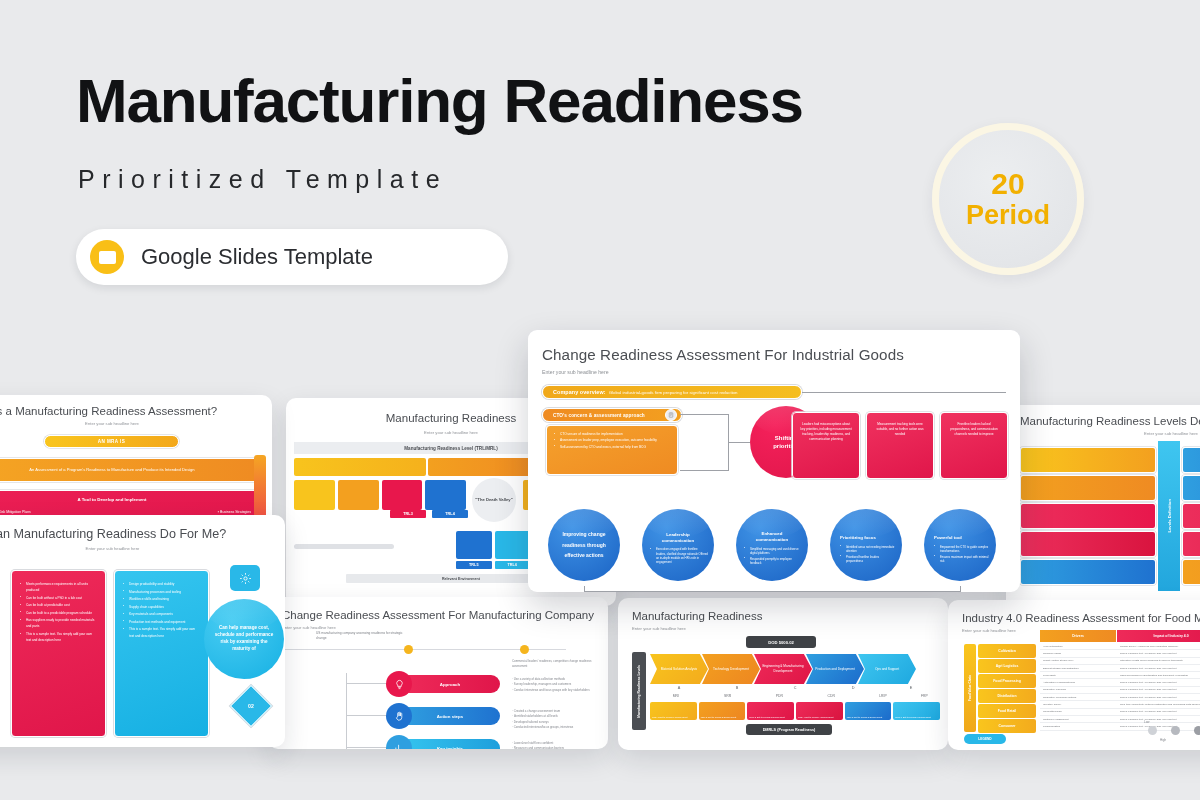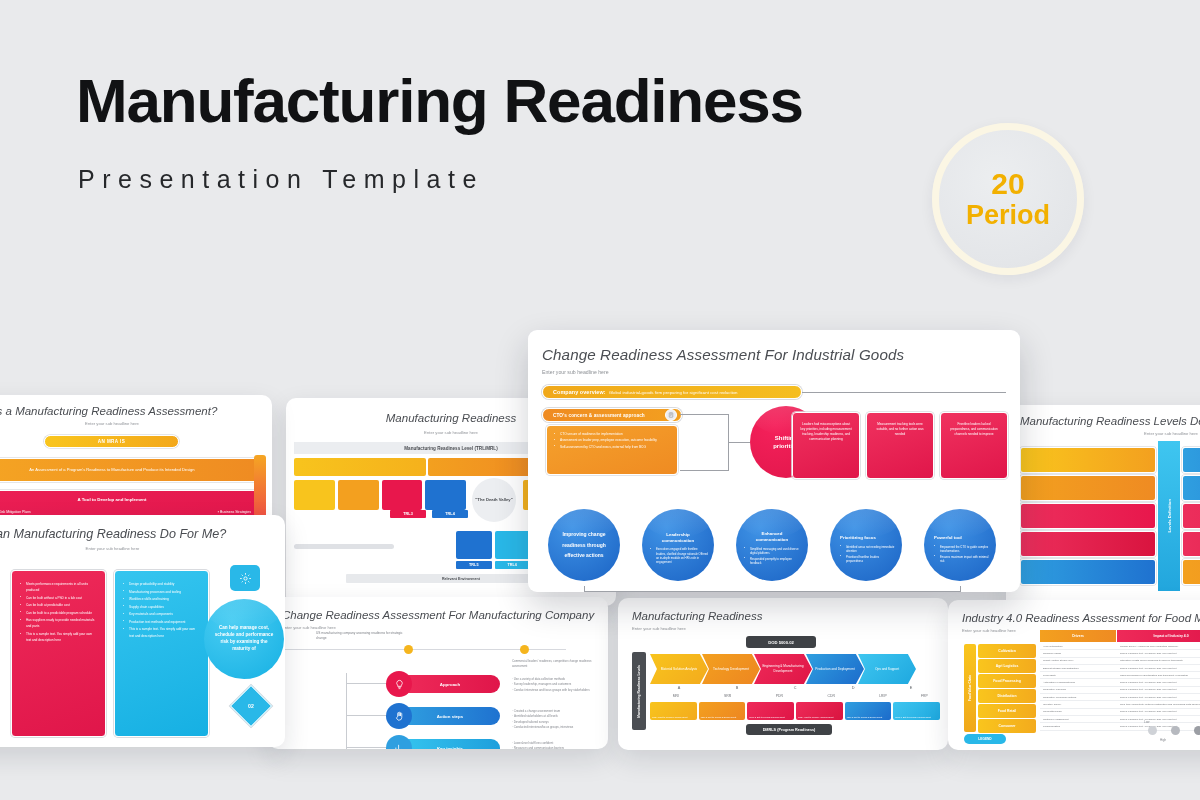--- a/index.html
+++ b/index.html
@@ -49,21 +49,21 @@
   }
   .slides-badge .n { font-size: 30px; font-weight: 700; color: #f2b000; line-height: 1.05; }
   .slides-badge .t { font-size: 27px; font-weight: 700; color: #f2b000; line-height: 1.12; }
 
   
   .slide {
     position: absolute; background: #fff; border-radius: 10px;
     box-shadow: 0 10px 26px rgba(25,30,45,.13);
     overflow: hidden;
   }
-  .s-title { font-weight: 400; color: #4a4d52; white-space: nowrap; font-style: italic; }
+  .s-title { font-weight: 400; color: #4a4d52; white-space: nowrap; }
   .s-sub { color: #8d9095; }
 
   
   #slide-featured {
     left: 528px; top: 330px; width: 492px; height: 262px;
     border-radius: 9px; z-index: 40;
     box-shadow: 0 14px 34px rgba(20,25,40,.20);
   }
   #slide-featured .s-title { font-size: 15.2px; color: #4b4e53; letter-spacing: .1px; }
   #slide-featured .s-sub { font-size: 5.2px; }
@@ -131,22 +131,28 @@
     content:""; position:absolute; right:-9px; top:0; width:0; height:0;
     border-top: 14px solid transparent; border-bottom: 14px solid transparent;
   }
 </style>
 </head>
 <body>
 
 <div class="stage">
 
   <div class="hero-title">Manufacturing Readiness</div>
-  <div class="hero-sub">Presentation Template</div>
-
+  <div class="hero-sub">Prioritized Template</div>
+
+  <div class="gs-badge">
+    <span class="gs-icon">
+        <i></i>
+      </span>
+    <span class="gs-label">Google Slides Template</span>
+  </div>
 
   <div class="slides-badge">
     <span class="n">20</span>
     <span class="t">Period</span>
   </div>
 
   <div class="slide" id="slide-what-is">
     <div style="padding:10px 12px 0 12px;">
       <div class="s-title">What is a Manufacturing Readiness Assessment?</div>
       <div class="thumb-sub" style="text-align:center;margin-top:4px;">Enter your sub headline here</div>

